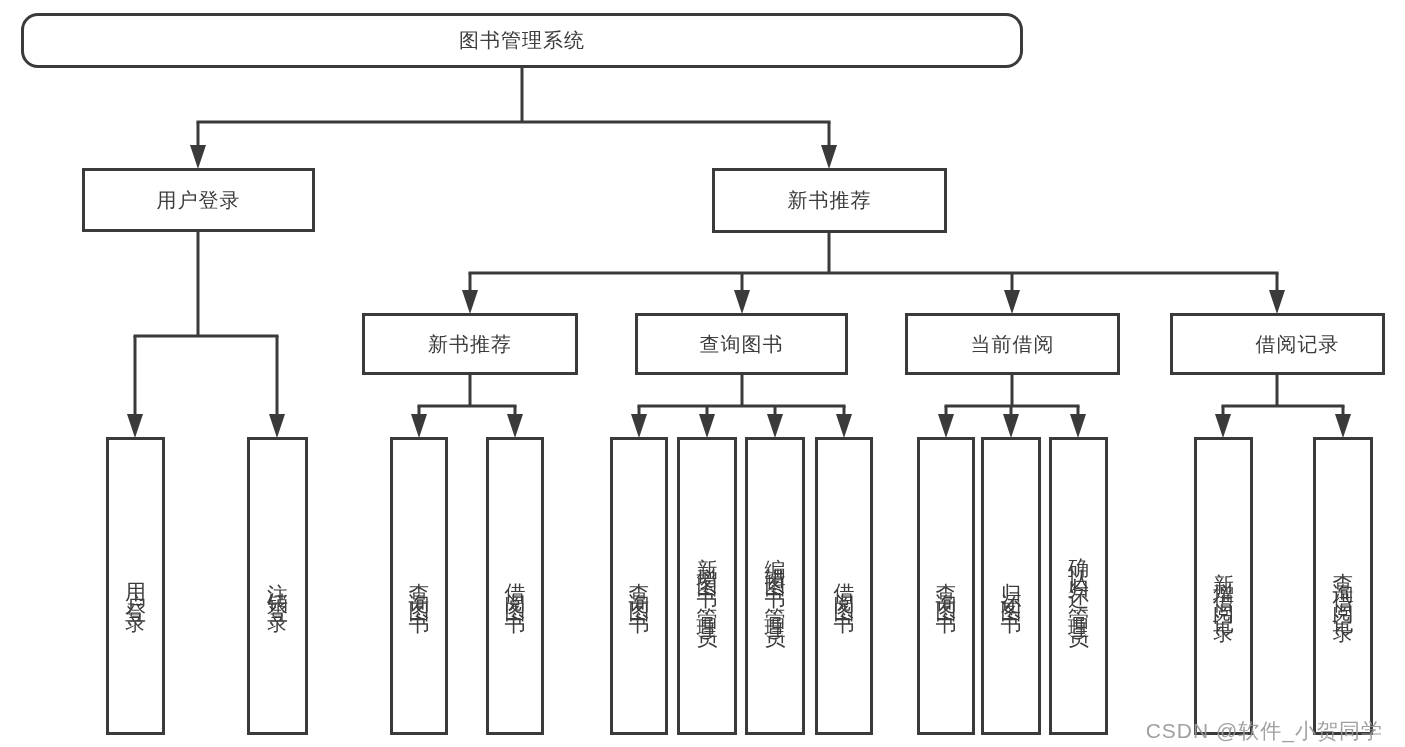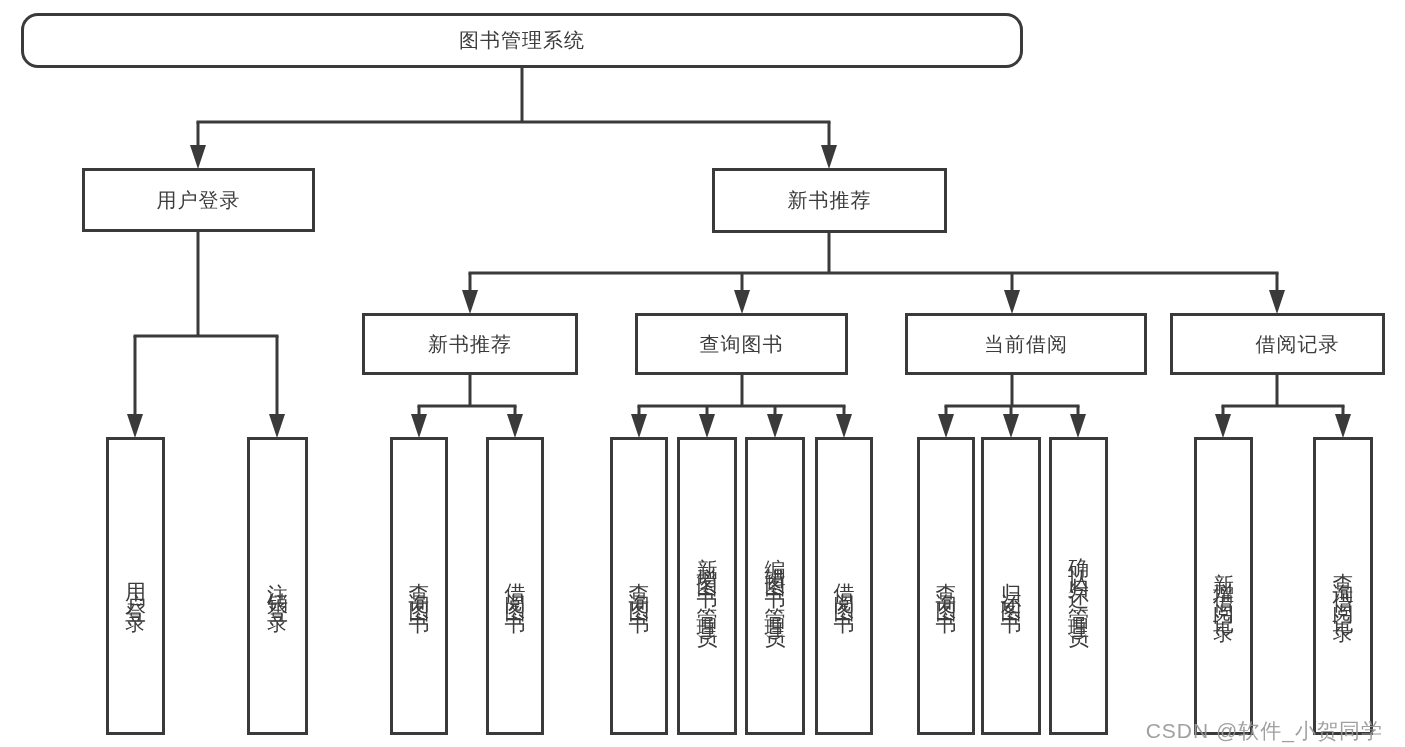--- a/index.html
+++ b/index.html
@@ -125,21 +125,21 @@
   <div class="node hbox" style="left:712px; top:168px; width:235px; height:65px;">
     <span>新书推荐</span>
   </div>
 
   <div class="node hbox" style="left:362px; top:313px; width:216px; height:62px;">
     <span>新书推荐</span>
   </div>
   <div class="node hbox" style="left:635px; top:313px; width:213px; height:62px;">
     <span>查询图书</span>
   </div>
-  <div class="node hbox" style="left:905px; top:313px; width:242px; height:62px;">
+  <div class="node hbox" style="left:905px; top:313px; width:215px; height:62px;">
     <span>当前借阅</span>
   </div>
   <div class="node hbox" style="left:1170px; top:313px; width:215px; height:62px;padding-left:40px;">
     <span>借阅记录</span>
   </div>
 
   <div class="node vbox" style="left:106px; top:437px; width:59px; height:298px;">
     <span class="vtext">用户登录</span>
   </div>
   <div class="node vbox" style="left:247px; top:437px; width:61px; height:298px;">

